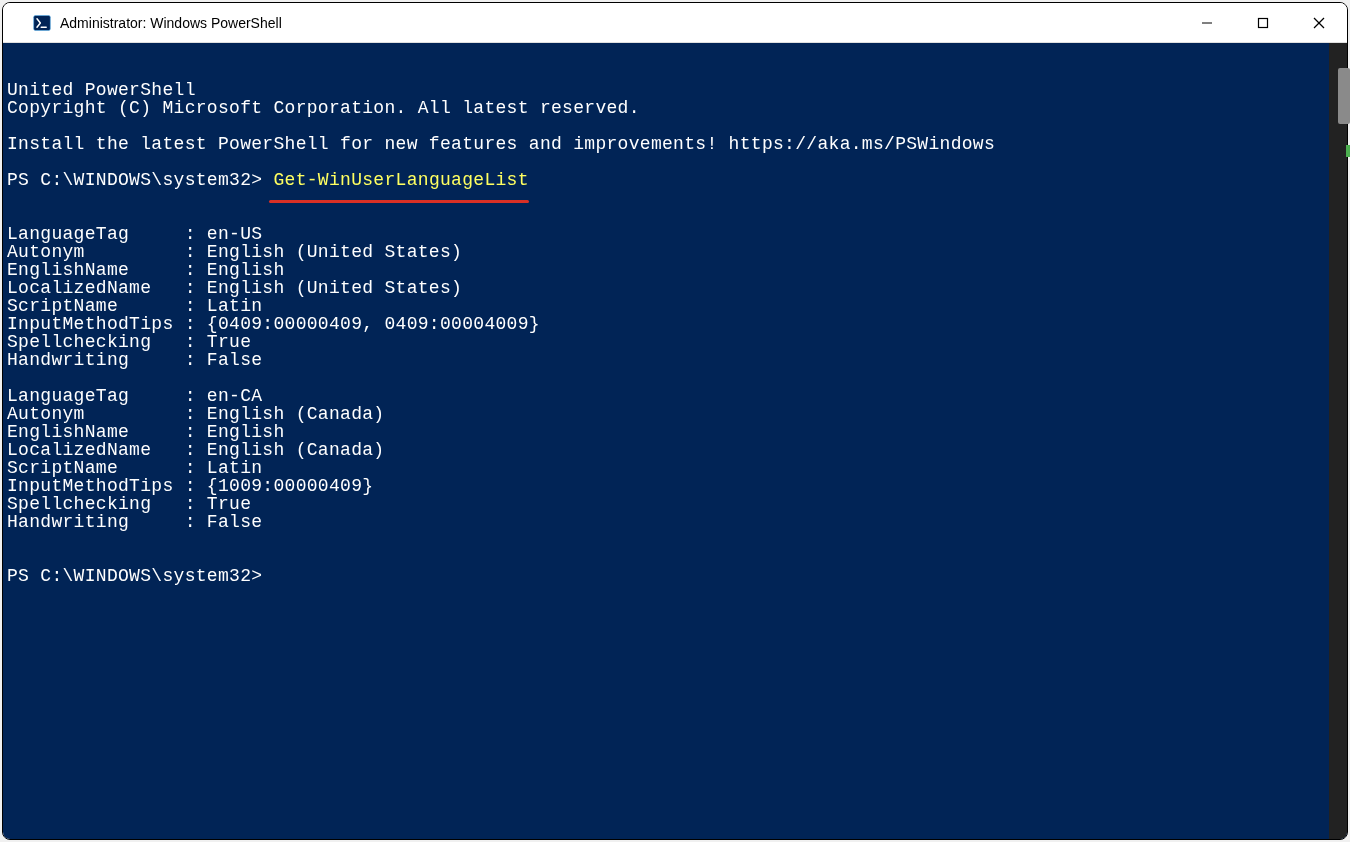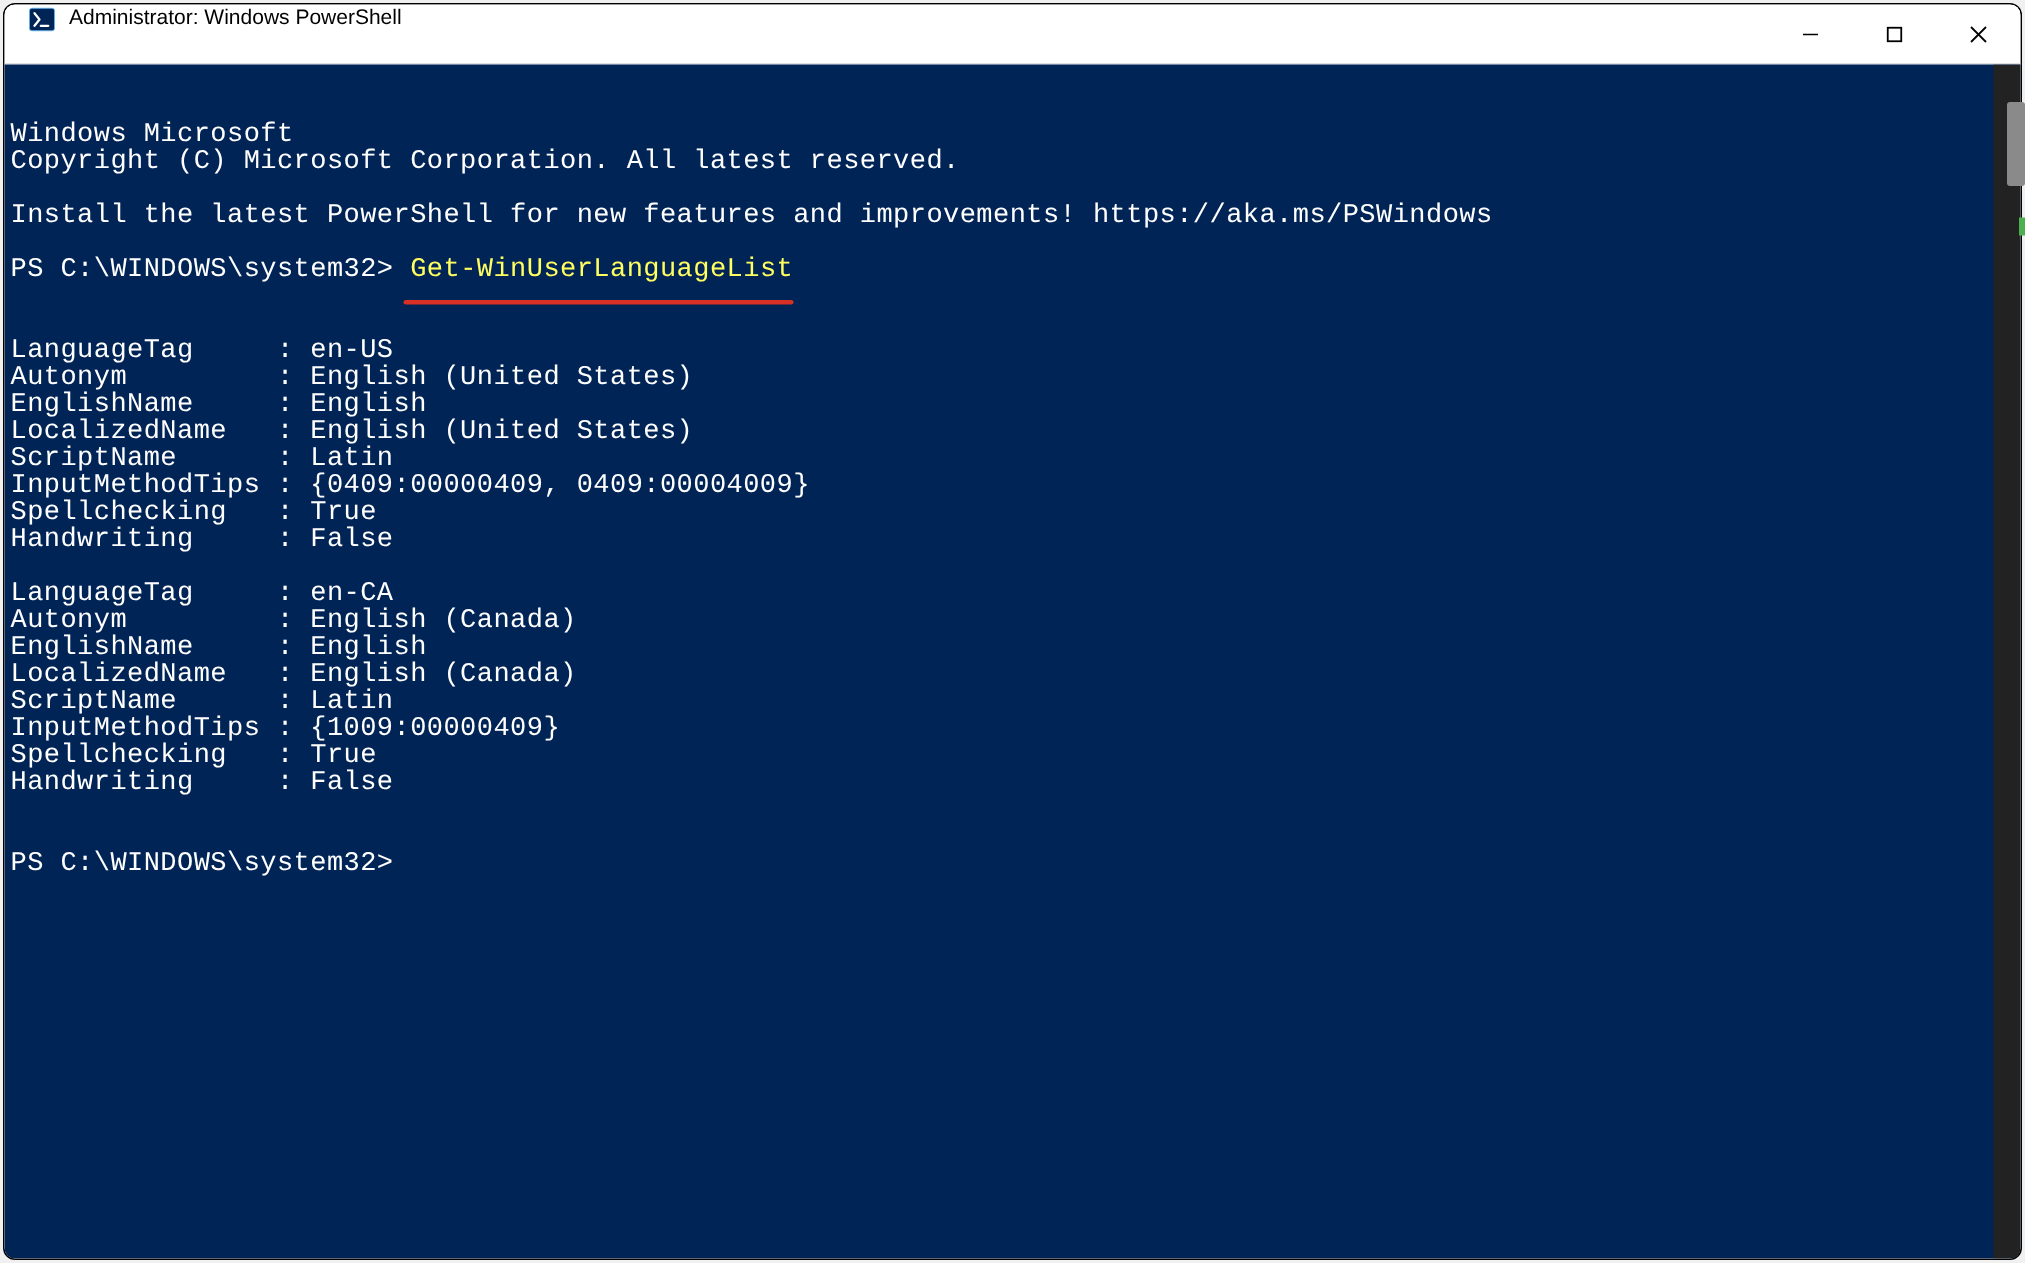--- a/index.html
+++ b/index.html
@@ -25,21 +25,22 @@
       border: 1px solid #000;
       border-radius: 8px;
       overflow: hidden;
       display: flex;
       flex-direction: column;
     }
     .titlebar {
       height: 40px;
       background: #ffffff;
       display: flex;
-      padding-left: 15px;
+      align-items: center;
+      padding-left: 29px;
       border-bottom: 1px solid #e0e0e0;
     }
     .icon-ps {
       width: 20px;
       height: 20px;
       margin-right: 8px;
       display: inline-flex;
       align-items: center;
       justify-content: center;
     }
@@ -142,21 +143,21 @@
         <svg width="12" height="12" viewBox="0 0 12 12">
             <line x1="1" y1="1" x2="11" y2="11" stroke="#000" stroke-width="1.2"></line>
             <line x1="11" y1="1" x2="1" y2="11" stroke="#000" stroke-width="1.2"></line>
           </svg>
       </div>
     </div>
   </div>
 
   <div class="terminal">
     <div class="scrollbar"></div>
-<span>Windows Microsoft</span>
+<span>United PowerShell</span>
 <span>Copyright (C) Microsoft Corporation. All latest reserved.</span>
 
 <span>Install the latest PowerShell for new features and improvements! https://aka.ms/PSWindows</span>
 
 <span>PS C:\WINDOWS\system32&gt; </span><span class="cmd-yellow">Get-WinUserLanguageList</span>
 
 <span id="results-block">
 LanguageTag     : en-US
 Autonym         : English (United States)
 EnglishName     : English

